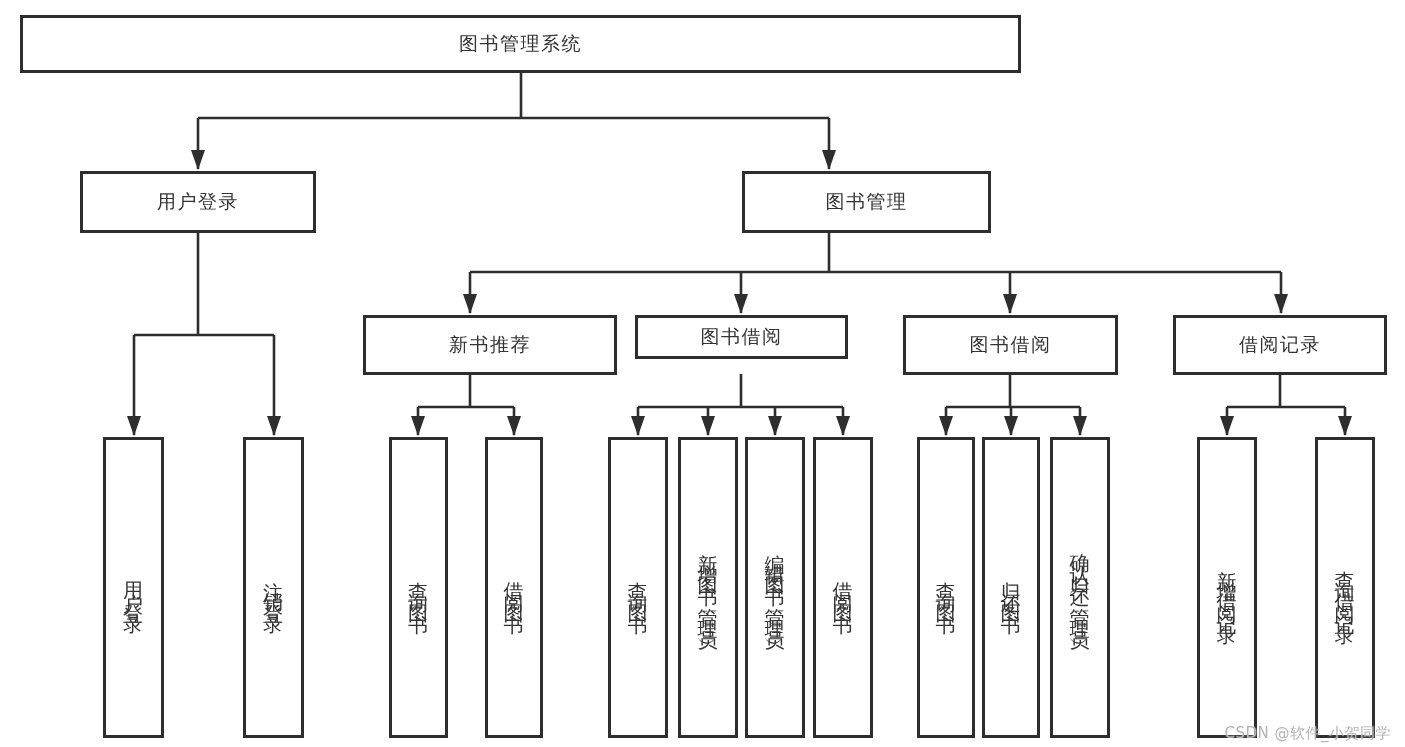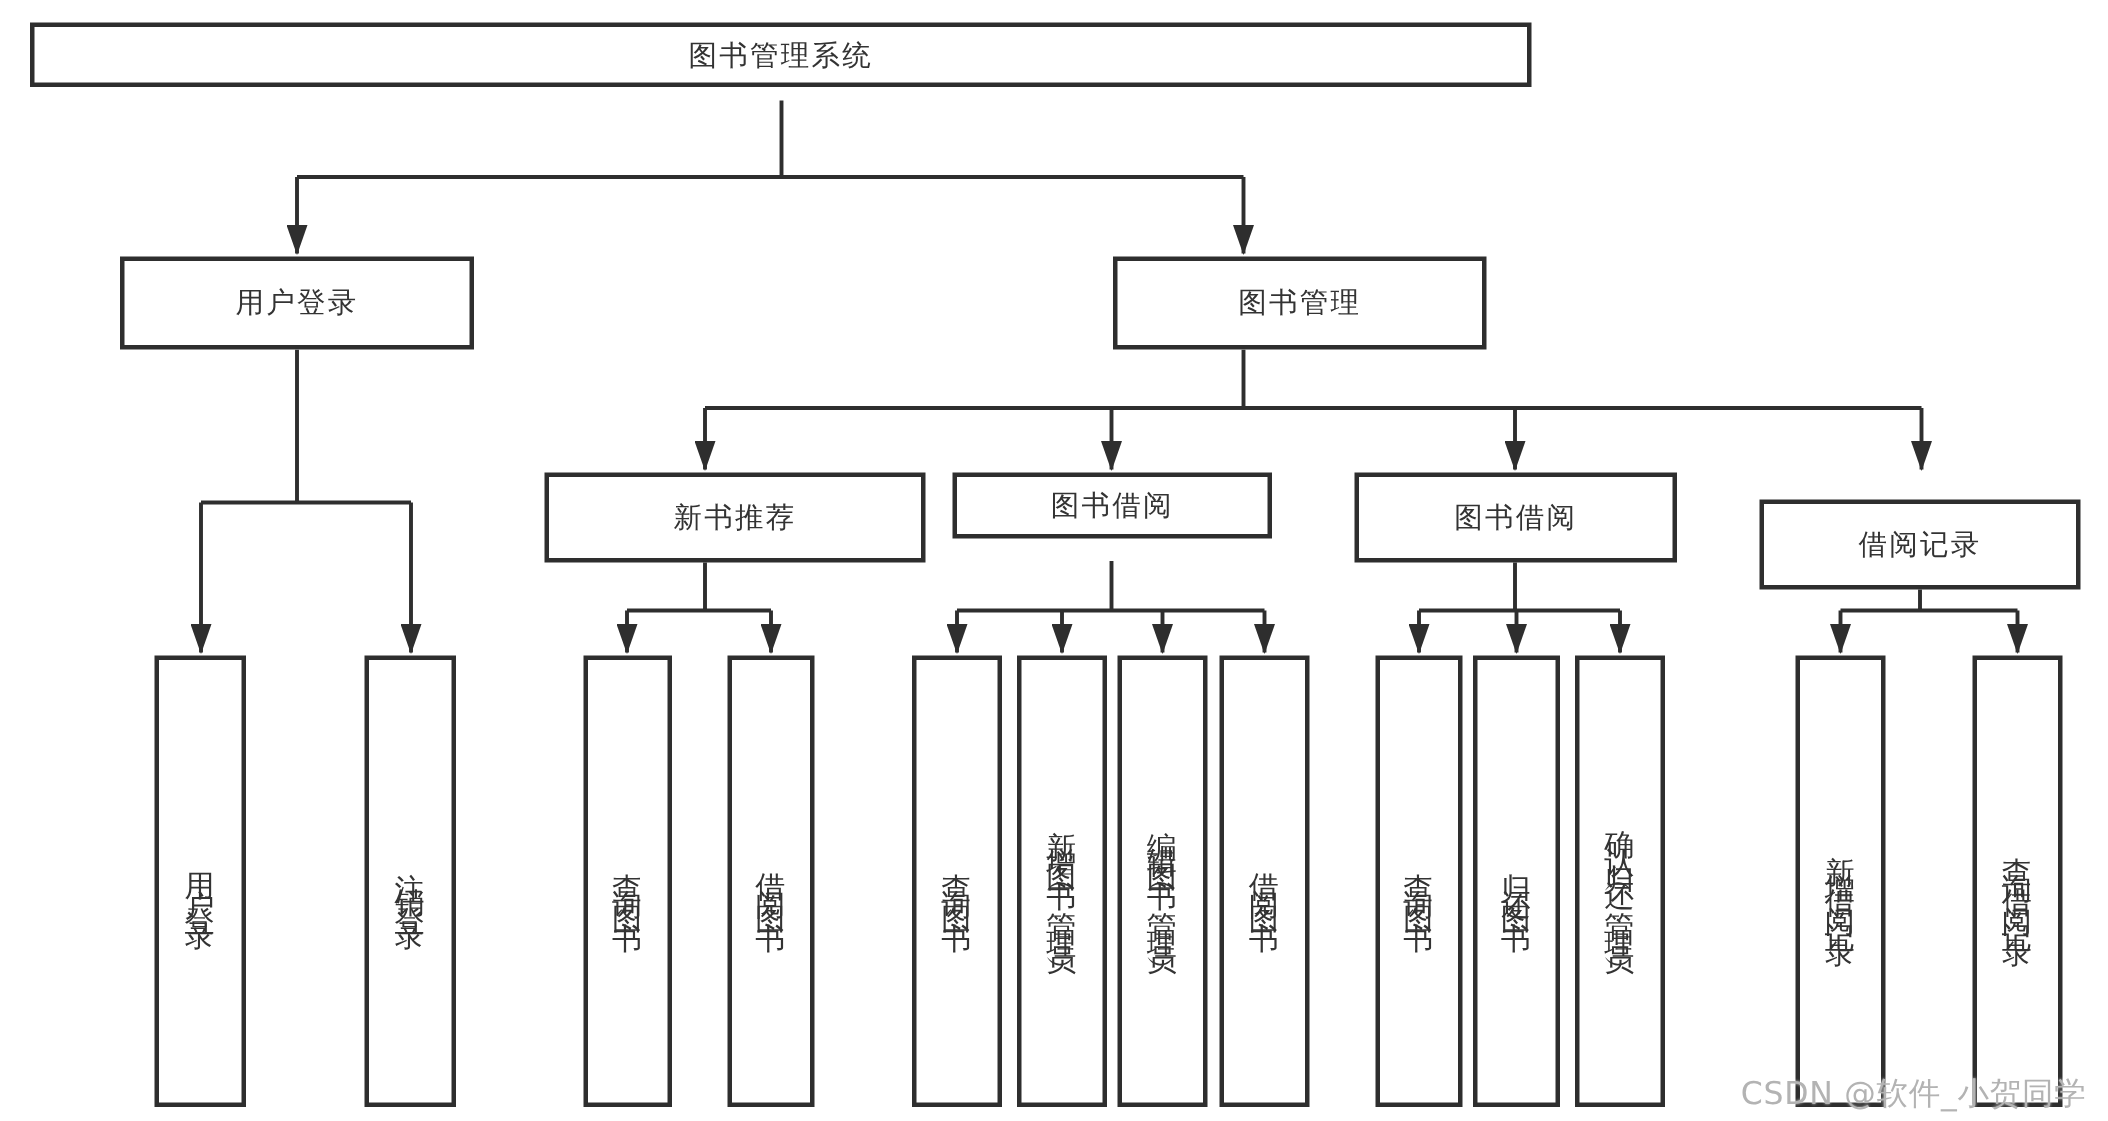--- a/index.html
+++ b/index.html
@@ -13,21 +13,21 @@
     border:3px solid #2e2e2e; color:#333333;
     display:flex; align-items:center; justify-content:center;
   }
   .hlbl { font-size:19px; letter-spacing:1.5px; white-space:nowrap; }
   .vlbl {
     writing-mode:vertical-rl; text-orientation:mixed;
     font-size:20px; line-height:1; letter-spacing:11px; white-space:nowrap;
   }
   .watermark {
     position:absolute; right:14px; bottom:4px; z-index:5;
-    font-size:21px; color:#b3b3b3; letter-spacing:0.5px; white-space:nowrap;
+    font-size:15px; color:#b3b3b3; letter-spacing:0.5px; white-space:nowrap;
     text-shadow:0 0 2px rgba(255,255,255,0.8);
   }
 </style>
 </head>
 <body>
 
 <div class="canvas">
 
   <svg class="wires" width="1405" height="747" viewBox="0 0 1405 747" aria-hidden="true">
     <defs>
@@ -65,41 +65,41 @@
       <path d="M946,407 V435" marker-end="url(#arw)"></path>
       <path d="M1011,407 V435" marker-end="url(#arw)"></path>
       <path d="M1080,407 V435" marker-end="url(#arw)"></path>
 
       <path d="M1280,374 V407 M1227,407 H1345"></path>
       <path d="M1227,407 V435" marker-end="url(#arw)"></path>
       <path d="M1345,407 V435" marker-end="url(#arw)"></path>
     </g>
   </svg>
 
-  <div class="box" style="left:20px;top:15px;width:1001px;height:43px">
+  <div class="box" style="left:20px;top:15px;width:1001px;height:58px">
     <span class="hlbl">图书管理系统</span>
   </div>
 
   <div class="box" style="left:80px;top:171px;width:236px;height:62px">
     <span class="hlbl">用户登录</span>
   </div>
   <div class="box" style="left:742px;top:171px;width:249px;height:62px">
     <span class="hlbl">图书管理</span>
   </div>
 
   <div class="box" style="left:363px;top:315px;width:254px;height:60px">
     <span class="hlbl">新书推荐</span>
   </div>
   <div class="box" style="left:635px;top:315px;width:213px;height:44px">
     <span class="hlbl">图书借阅</span>
   </div>
   <div class="box" style="left:903px;top:315px;width:215px;height:60px">
     <span class="hlbl">图书借阅</span>
   </div>
-  <div class="box" style="left:1173px;top:333px;width:214px;height:60px">
+  <div class="box" style="left:1173px;top:315px;width:214px;height:60px">
     <span class="hlbl">借阅记录</span>
   </div>
 
   <div class="box" style="left:103px;top:437px;width:61px;height:301px">
     <span class="vlbl">用户登录</span>
   </div>
   <div class="box" style="left:243px;top:437px;width:61px;height:301px">
     <span class="vlbl">注销登录</span>
   </div>
 

